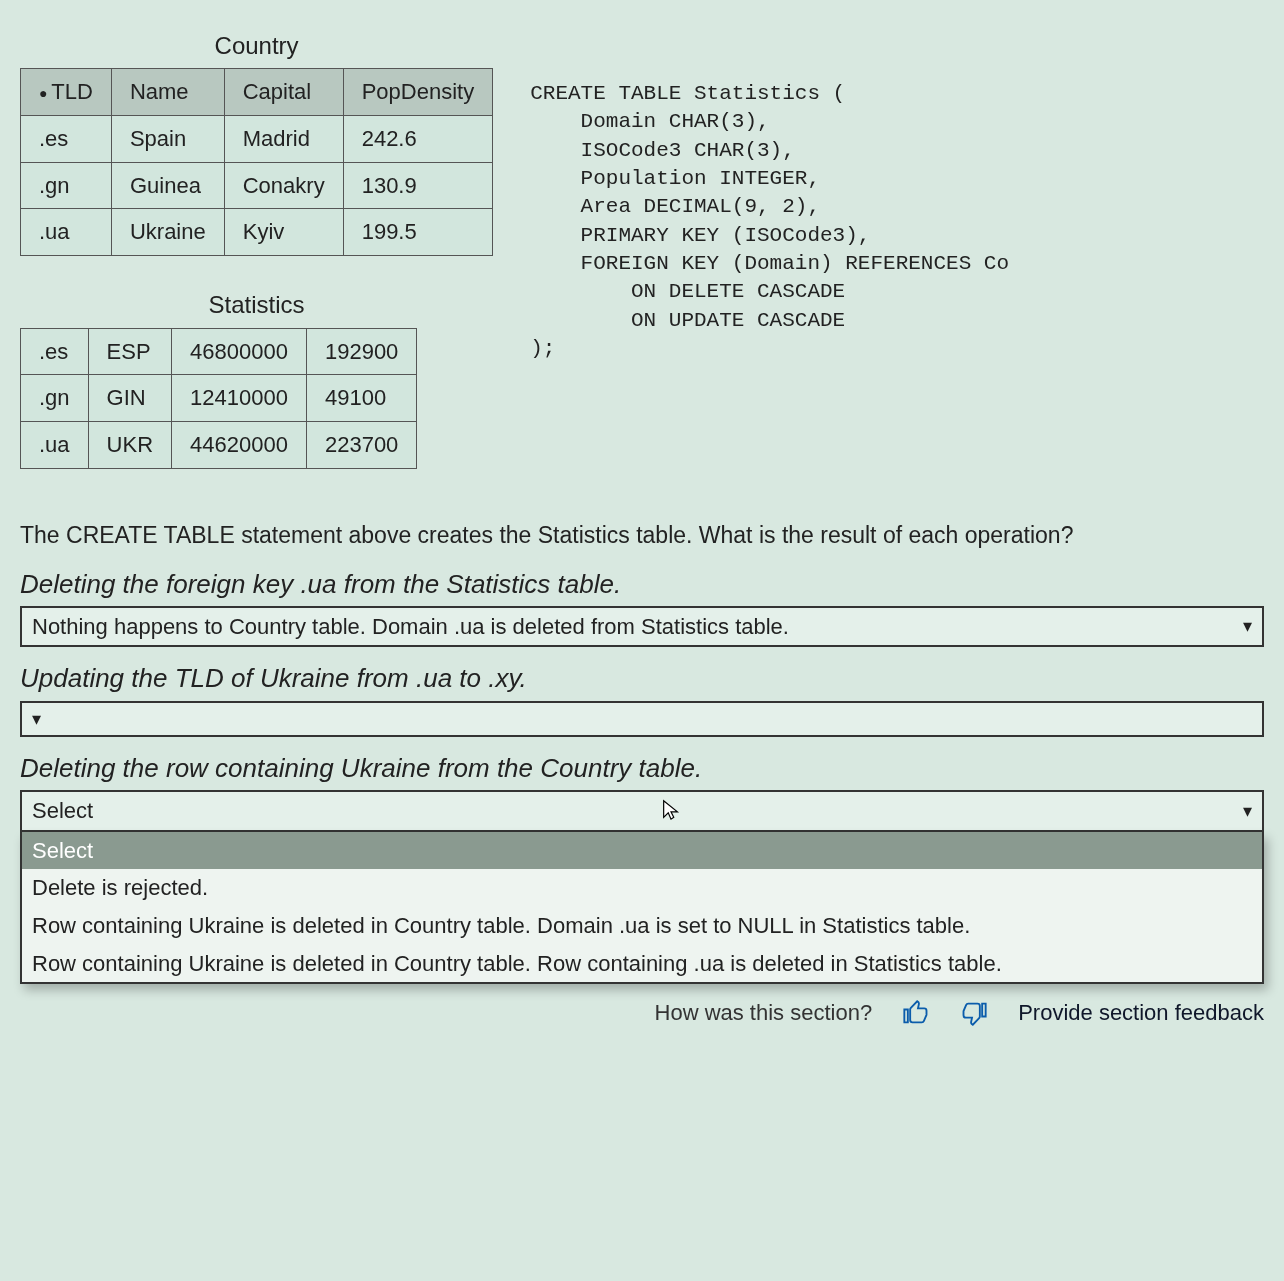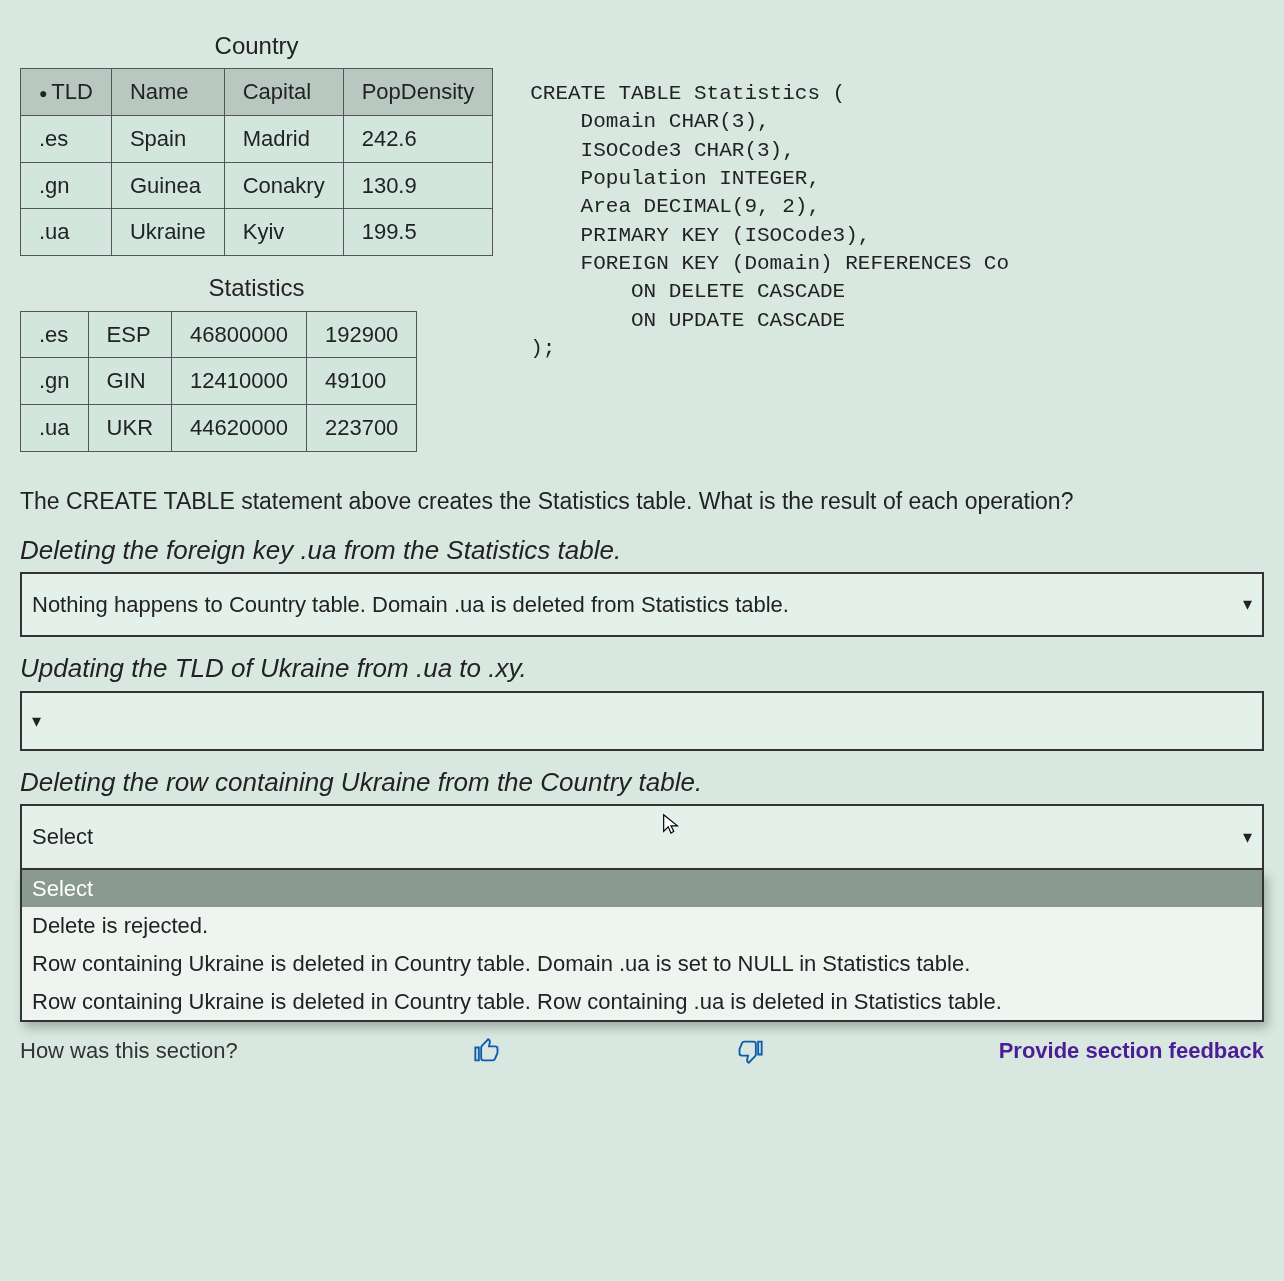--- a/index.html
+++ b/index.html
@@ -9,33 +9,33 @@
       color: #222;
       padding: 20px;
       width: 1284px;
       font-size: 22px;
       line-height: 1.35;
     }
     .top-row { display: flex; align-items: flex-start; gap: 37px; }
     .tables-col { flex: 0 0 auto; }
     .code-col { flex: 1 1 auto; padding-top: 60px; font-family: "Courier New", monospace; font-size: 21px; white-space: pre; overflow: hidden; }
     .table-title { text-align: center; font-size: 24px; margin: 10px 0 6px 0; }
-    table { border-collapse: collapse; margin-bottom: 16px; }
+    table { border-collapse: collapse; margin-bottom: 33px; }
     th, td { border: 1px solid #555; padding: 8px 18px; text-align: left; font-size: 22px; background: rgba(200,225,215,0.35); }
     th { background: #b8c8c0; font-weight: normal; }
     .key-dot::before { content: "● "; font-size: 14px; vertical-align: middle; }
     .key-circle::before { content: "○ "; font-size: 14px; vertical-align: middle; }
 
     .question-text { margin: 18px 0 16px 0; font-size: 23px; }
     .q-item { margin-bottom: 14px; }
     .q-prompt { font-size: 26px; margin-bottom: 4px; font-style: italic; }
     .select-box {
       width: 100%;
       border: 2px solid #333;
-      padding: 16px 10px;
+      padding: 4px 10px;
       font-size: 22px;
       background: rgba(240,248,244,0.5);
       display: flex;
       justify-content: space-between;
       align-items: center;
       cursor: pointer;
     }
     .select-box .chevron { font-size: 18px; }
     .select-wrap { position: relative; }
     .dropdown {
@@ -59,27 +59,27 @@
 
     .cursor {
       position: absolute;
       width: 22px; height: 28px;
       pointer-events: none;
     }
     .cursor svg { width: 100%; height: 100%; }
 
     .footer {
       display: flex;
-      justify-content: space-between;
+      justify-content: flex-end;
       align-items: center;
       gap: 30px;
       font-size: 22px;
       color: #333;
     }
-    .footer .link { color: #4c1d95; font-weight: bold; }
+    .footer .link { color: #0f172a; font-weight: normal; }
     .thumb { width: 28px; height: 28px; }
   </style>
 </head>
 <body>
 
 <div class="top-row">
   <div class="tables-col">
     <div class="table-title">Country</div>
     <table>
       <tbody>

